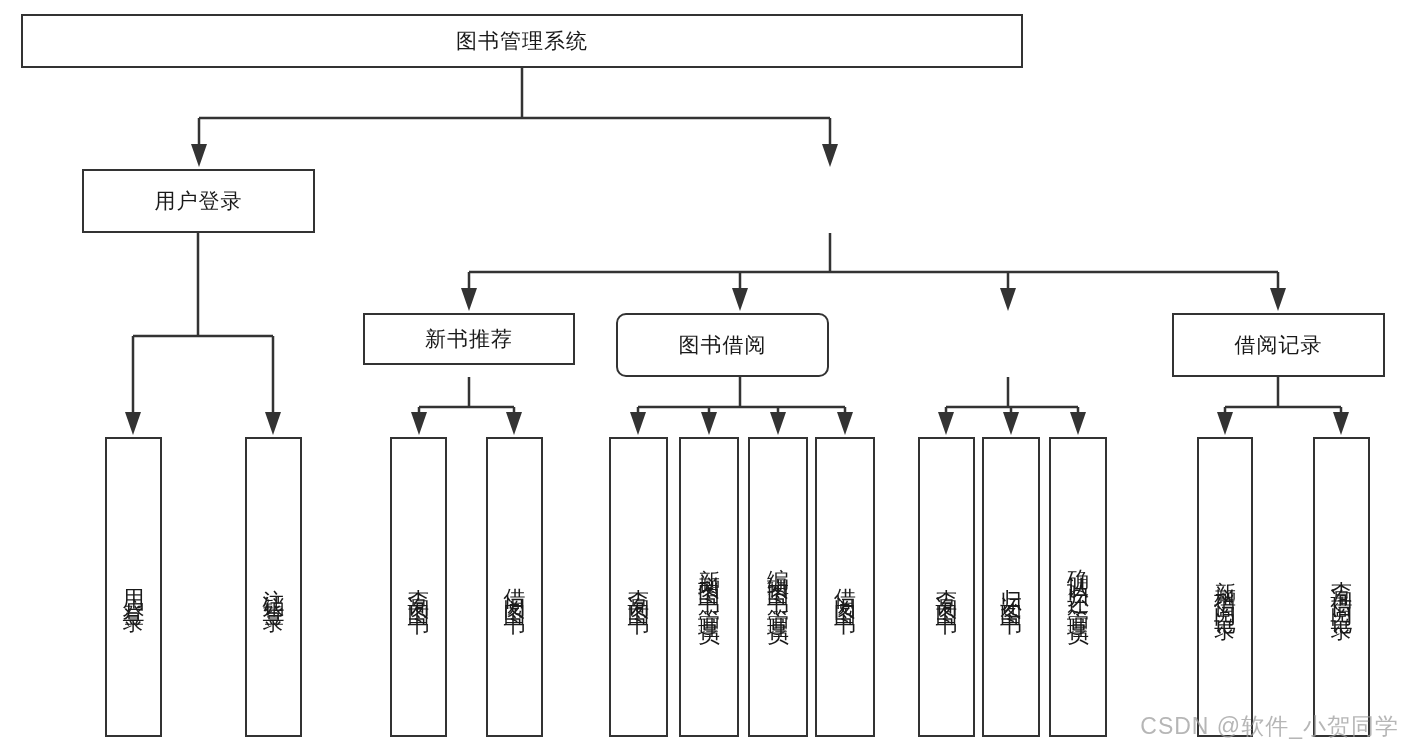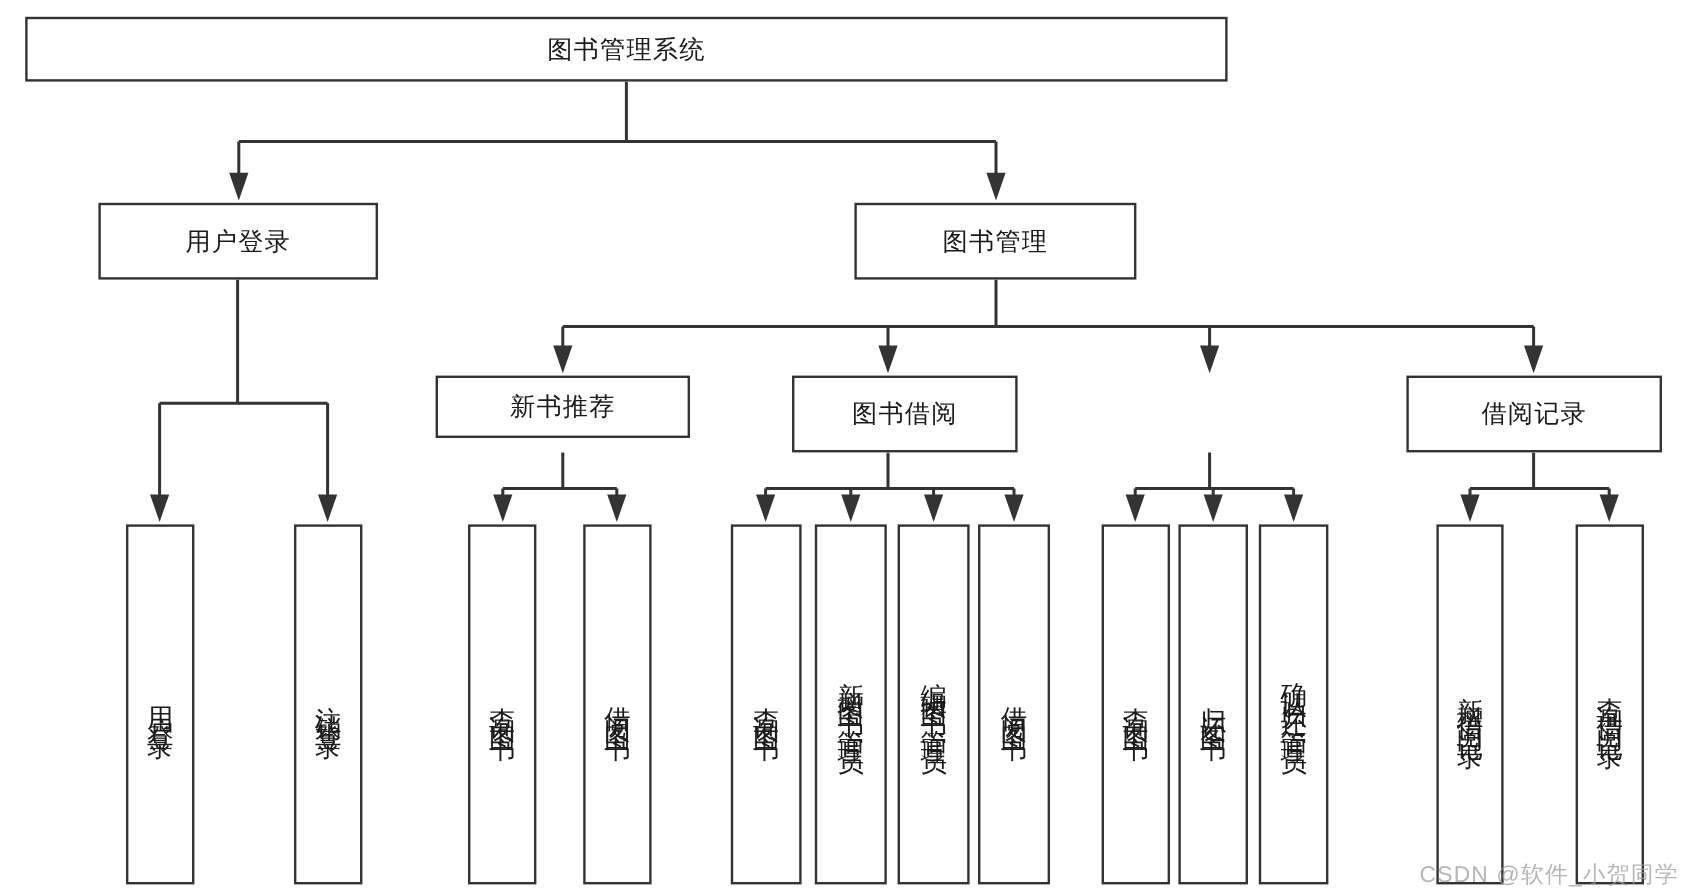--- a/index.html
+++ b/index.html
@@ -38,21 +38,21 @@
     text-orientation: mixed;
     font-size: 22px;
     letter-spacing: 8px;
     line-height: 1;
     white-space: nowrap;
   }
   .watermark {
     position: absolute;
     right: 6px;
     bottom: 5px;
-    font-size: 19px;
+    font-size: 23px;
     color: rgba(158, 158, 158, 0.75);
     letter-spacing: 1px;
     white-space: nowrap;
     z-index: 5;
     text-align: right;
   }
 </style>
 </head>
 <body>
 
@@ -94,24 +94,23 @@
       <polygon points="1003,412 1019,412 1011,435"></polygon>
       <polygon points="1070,412 1086,412 1078,435"></polygon>
       <polygon points="1217,412 1233,412 1225,435"></polygon>
       <polygon points="1333,412 1349,412 1341,435"></polygon>
     </g>
   </svg>
 
   <div class="node node-h" style="left:21px; top:14px; width:1002px; height:54px;">图书管理系统</div>
 
   <div class="node node-h" style="left:82px; top:169px; width:233px; height:64px;">用户登录</div>
-  <div class="node node-h" style="left:712px; top:169px; width:235px; height:64px;">图书管理</div>
 
   <div class="node node-h" style="left:363px; top:313px; width:212px; height:52px;">新书推荐</div>
-  <div class="node node-h" style="left:660px; top:313px; width:188px; height:64px;">图书借阅</div>
+  <div class="node node-h" style="left:616px; top:313px; width:213px; height:64px;border-radius:10px;">图书借阅</div>
   <div class="node node-h" style="left:1172px; top:313px; width:213px; height:64px;">借阅记录</div>
 
   <div class="node node-v" style="left:105px; top:437px; width:57px; height:300px;">
     <span class="vtext">用户登录</span>
   </div>
   <div class="node node-v" style="left:245px; top:437px; width:57px; height:300px;">
     <span class="vtext">注销登录</span>
   </div>
 
   <div class="node node-v" style="left:390px; top:437px; width:57px; height:300px;">

